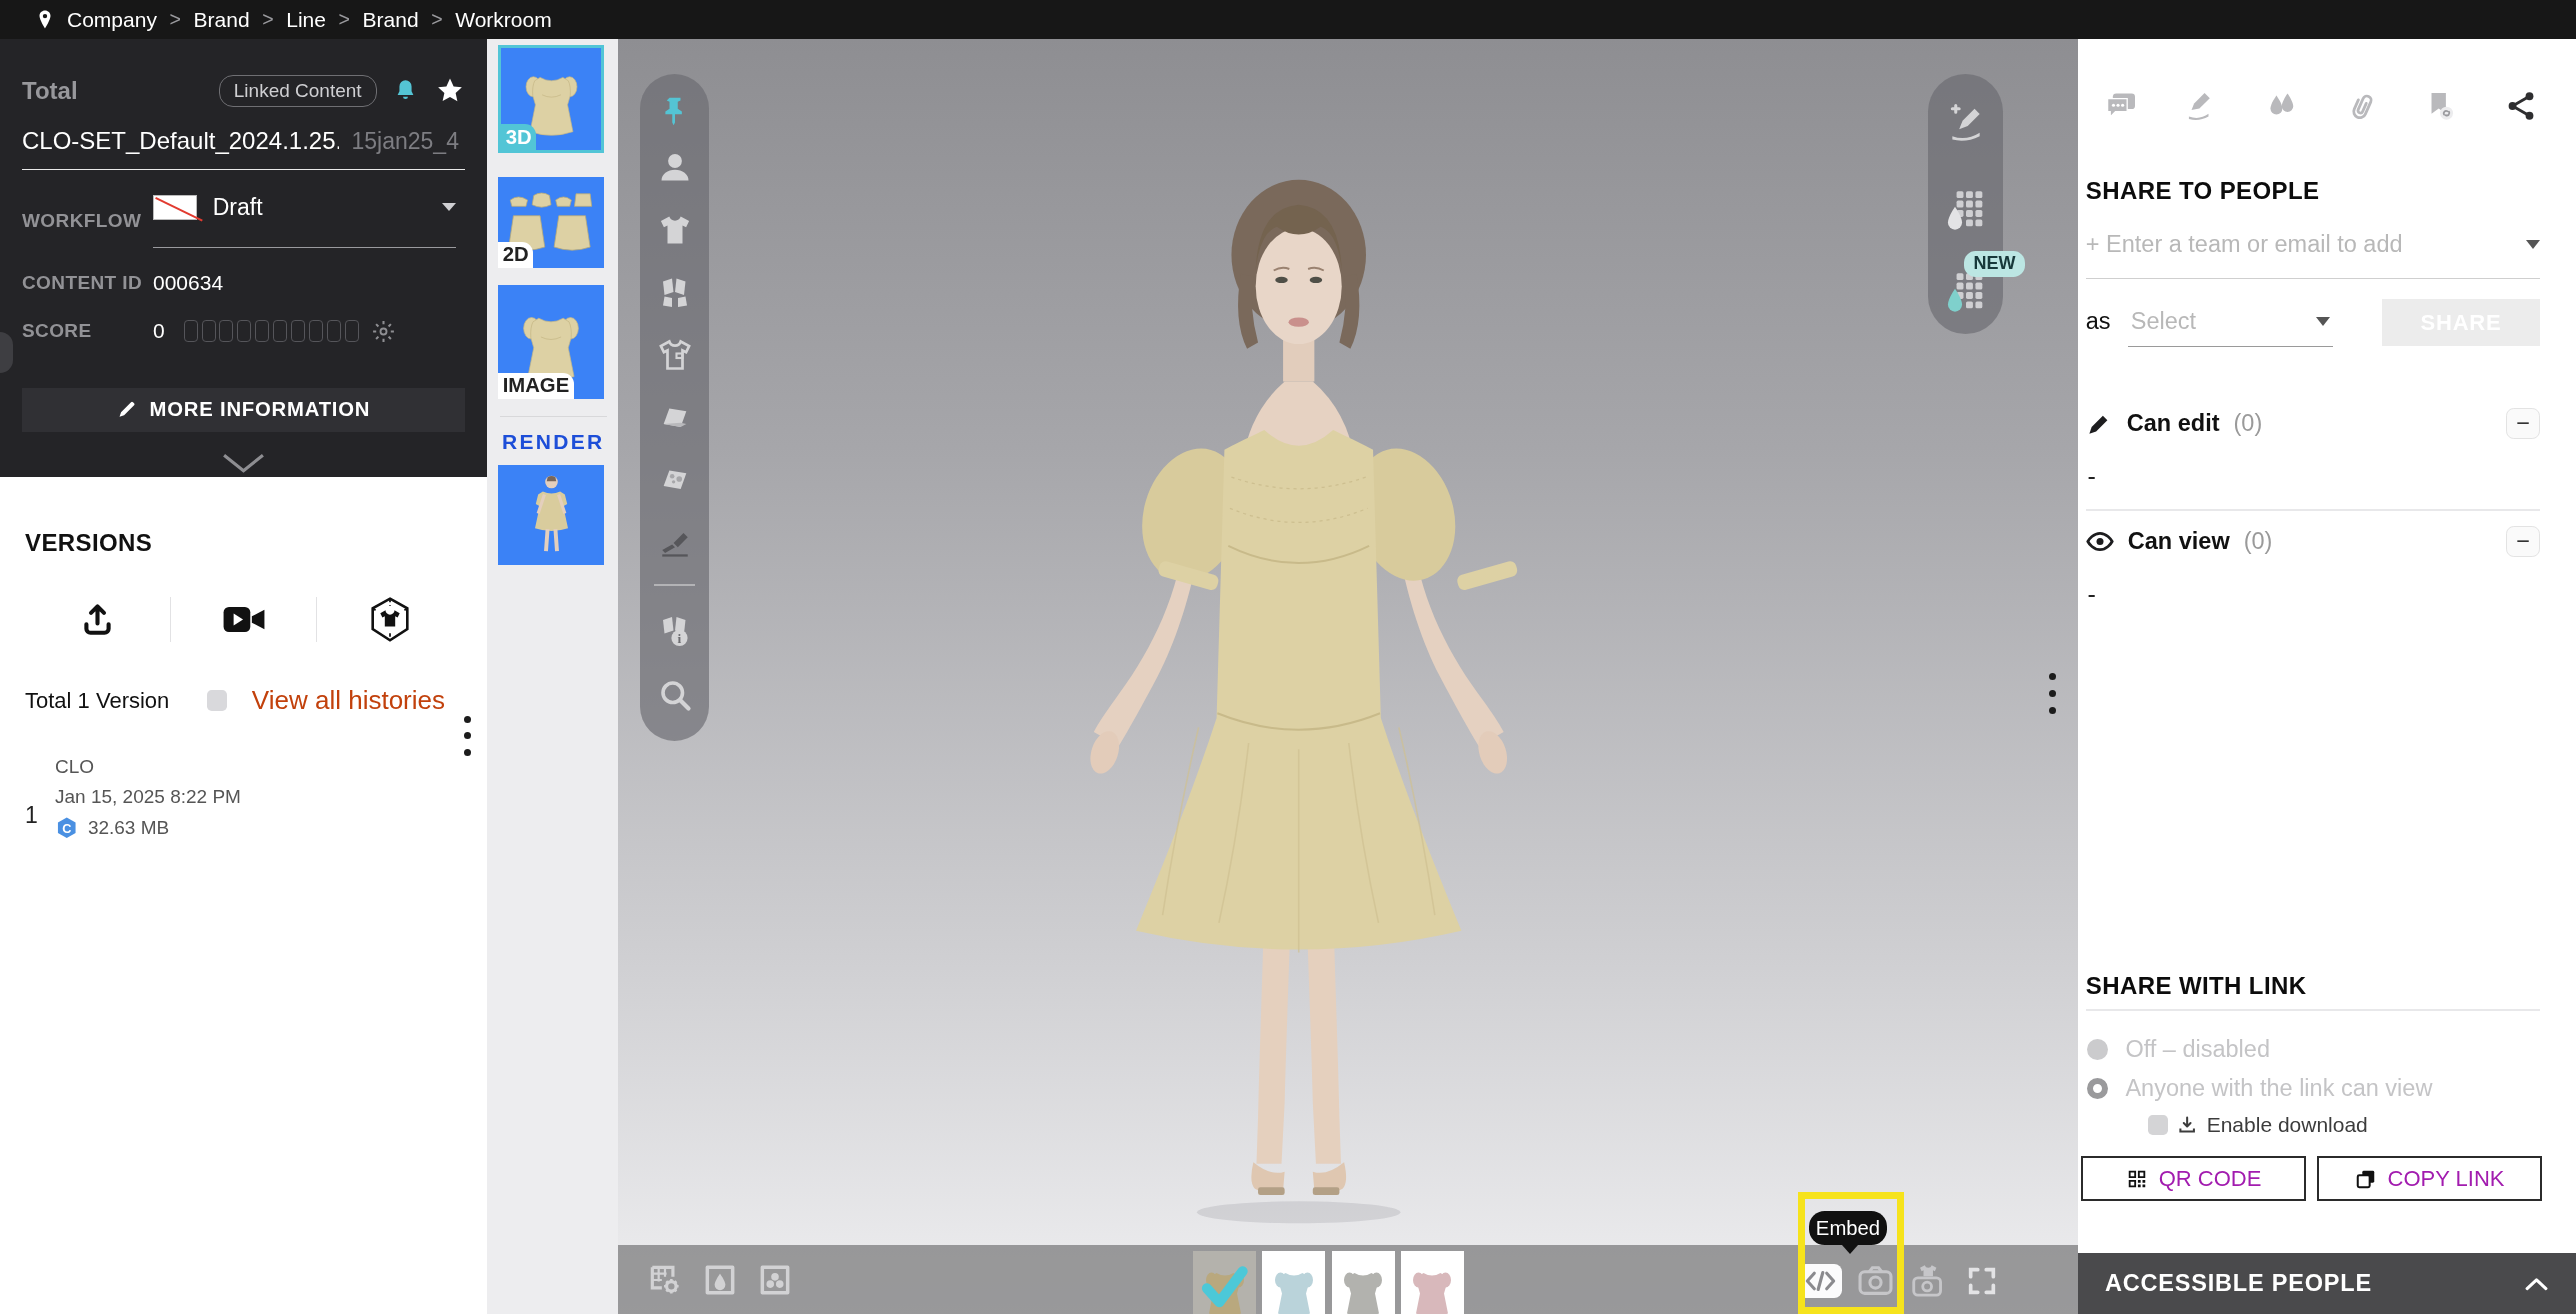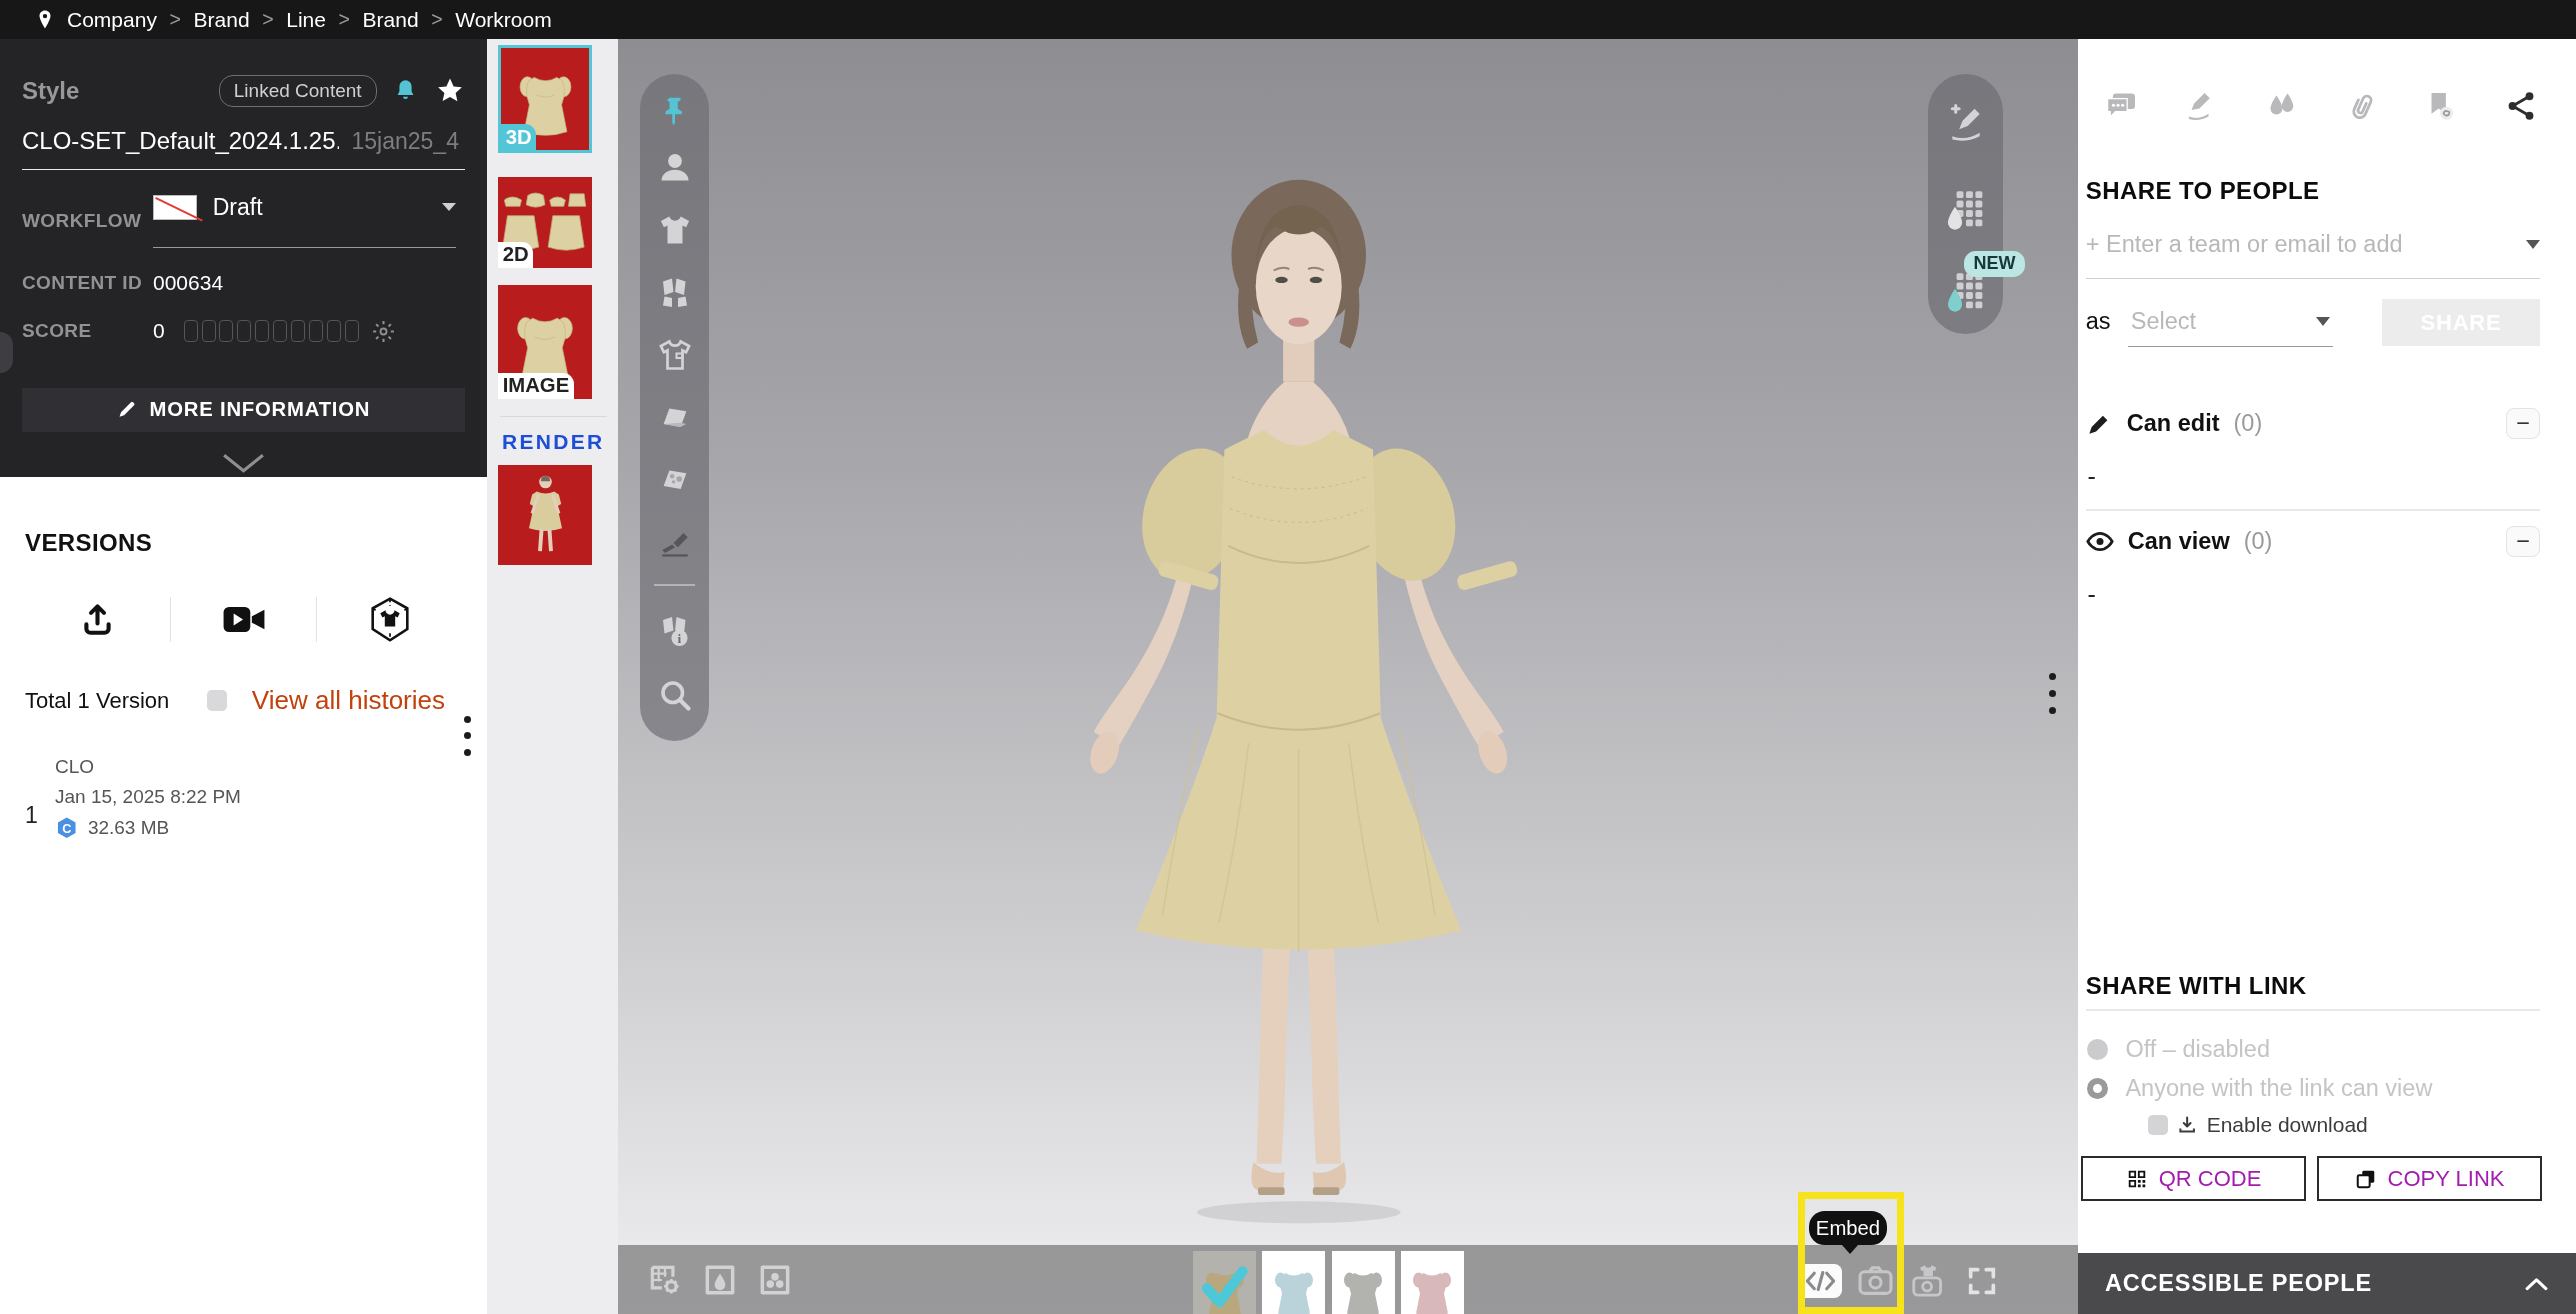--- a/index.html
+++ b/index.html
@@ -53,21 +53,21 @@
   .v-num{width:30px;font-size:23px;color:#222;padding-top:55px}
   .v-body{flex:1}
   .v-file{font-size:21px;color:#111;line-height:1.25;max-width:344px;word-break:break-all}
   .v-owner{font-size:19px;color:#555;margin-top:9.4px}
   .v-date{font-size:19px;color:#555;margin-top:7.8px}
   .v-size-row{display:flex;align-items:center;gap:9.4px;margin-top:7.8px}
   .v-size{font-size:19px;color:#555}
 
   
   .thumb-strip{position:absolute;left:487px;top:39px;width:131px;height:1275px;background:#ededef;padding:6.3px 9.4px 0 11px}
-  .tile{position:relative;background:#b91c1c;width:94px;display:flex;align-items:center;justify-content:center}
+  .tile{position:relative;background:#3b82f6;width:106px;display:flex;align-items:center;justify-content:center}
   .tile.sel{border:3.9px solid #52c5d6}
   .tile-label{position:absolute;left:0;bottom:0;font-weight:800;color:#222;font-size:20.3px;padding:1.6px 4.7px;background:#fff;border-radius:0 11px 0 0}
   .tile-label.cyan{background:#52c5d6;color:#fff}
   .strip-div{height:1.6px;background:#d8d8da;margin:17px 1.6px 0}
   .render-head{color:#1d4ed8;font-weight:800;font-size:21px;letter-spacing:2.3px;text-align:center;margin-top:12.5px}
 
   
   .viewport{position:absolute;left:618px;top:39px;width:1460px;height:1275px;background:linear-gradient(180deg,#8e8e92 0%,#a6a6aa 32%,#cfcfd2 72%,#efeff1 100%);overflow:hidden}
   .pill{position:absolute;background:rgba(106,106,112,.66);border-radius:38px}
   .pill-left{left:22px;top:35px;width:69px;height:667px}
@@ -143,21 +143,21 @@
       <span class="sep">&gt;</span>
       <span>Brand</span>
       <span class="sep">&gt;</span>
       <span>Workroom</span>
     </div>
   </div>
 
   <div class="left-panel">
     <div class="dark-sec">
       <div class="style-row">
-        <span class="style-label">Style</span>
+        <span class="style-label">Total</span>
         <span class="badge">Linked Content</span>
         <svg class="ic" width="27" height="28" viewBox="0 0 24 24">
             <path d="M12 2.5a5.4 5.4 0 00-5.4 5.4v4.4L5 15.5h14l-1.6-3.2V7.9A5.4 5.4 0 0012 2.5z" fill="#54c4d4"></path>
             <path d="M9.8 17h4.4a2.2 2.2 0 11-4.4 0z" fill="#54c4d4"></path>
           </svg>
         <svg class="ic" width="30" height="30" viewBox="0 0 24 24">
             <path d="M12 2l2.9 6.3 6.6.7-5 4.5 1.4 6.6L12 16.7 6.1 20l1.4-6.5-5-4.5 6.6-.7z" fill="#fff"></path>
           </svg>
       </div>
       <div class="title-row">

